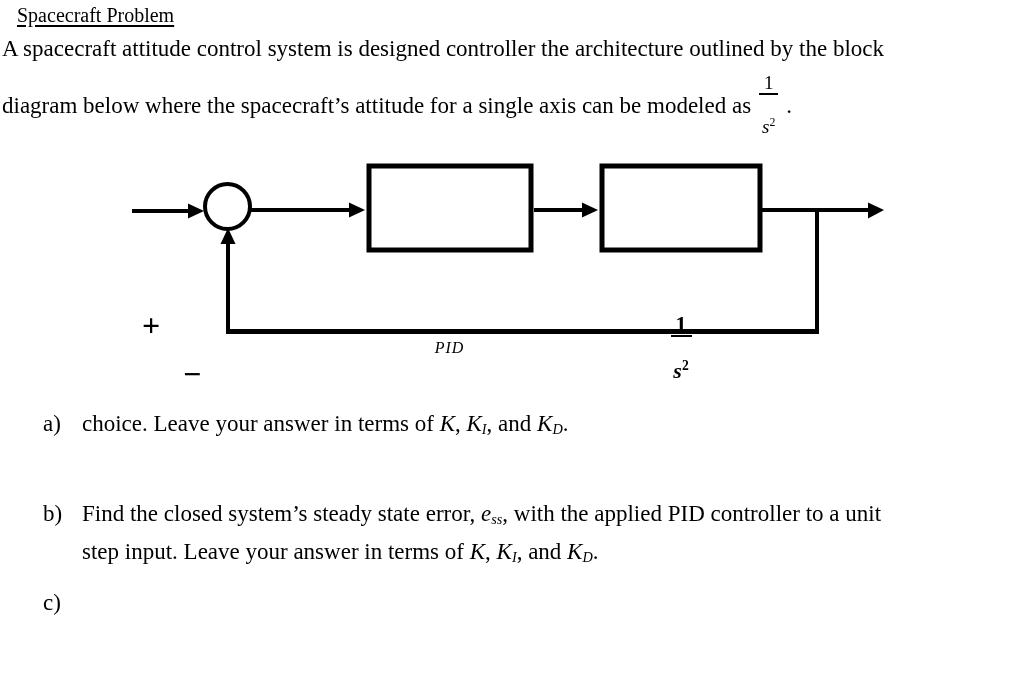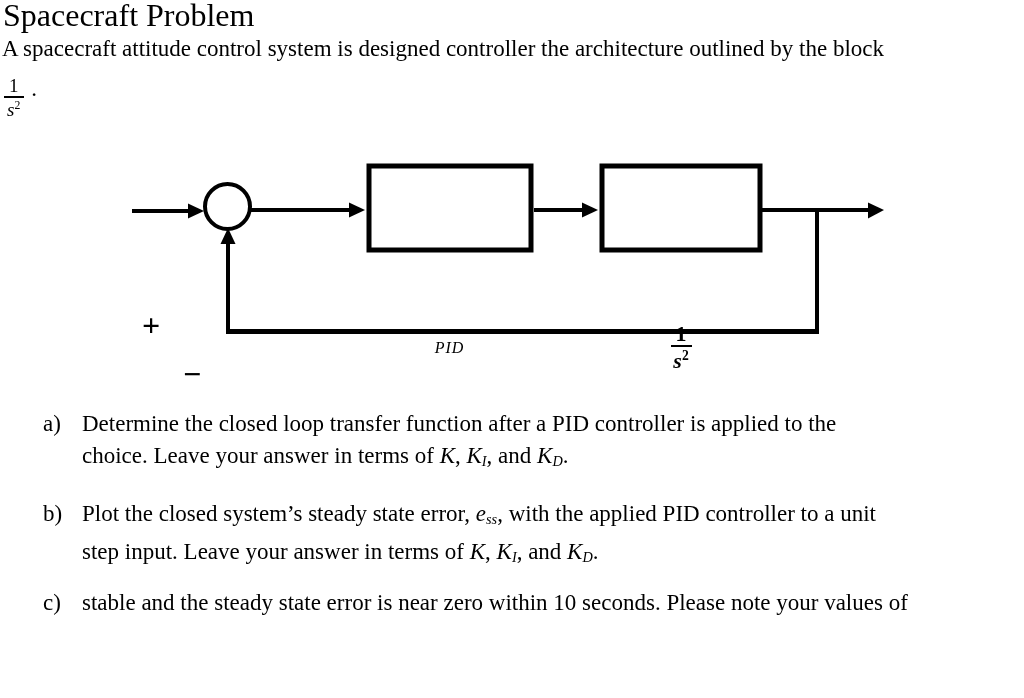--- a/index.html
+++ b/index.html
@@ -3,31 +3,31 @@
 <meta charset="utf-8">
 <style>
   html,body{margin:0;padding:0;}
   body{
     width:1024px;height:698px;background:#ffffff;color:#000000;
     font-family:"Liberation Serif", serif;
     position:relative;overflow:hidden;
   }
   .abs{position:absolute;}
   .doc-title{
-    left:3px;top:0px;font-size:32px;line-height:30px;
-    text-underline-offset:3px;white-space:nowrap;
+    left:17px;top:0px;font-size:20px;line-height:30px;
+    text-decoration:underline;text-underline-offset:3px;white-space:nowrap;
   }
   .intro-line{left:2px;font-size:23px;line-height:31px;white-space:nowrap;}
   #intro-line-1{top:33px;}
   #intro-line-2{top:73px;}
 
   
   .frac{display:inline-block;text-align:center;vertical-align:-1.05em;line-height:1.05;margin:0 2px;}
   .fnum{display:block;border-bottom:2px solid #000;padding:0 5px;}
-  .fden{display:block;padding-top:2px;}
+  .fden{display:block;padding-top:10px;margin-top:12px;}
   .fexp{font-size:0.62em;}
   .intro-line .frac{font-size:19px;}
 
   .it{font-style:italic;}
   .sb{font-size:0.62em;font-style:italic;vertical-align:-0.22em;letter-spacing:0;}
 
   
   #diagram{left:0;top:140px;width:1024px;height:235px;}
   #diagram svg{position:absolute;left:0;top:0;}
   .sign{font-weight:bold;line-height:34px;}
@@ -46,21 +46,21 @@
   #question-a{top:408px;}
   #question-b{top:498px;}
   #question-c{top:587px;}
 </style>
 </head>
 <body>
 
 <div class="abs doc-title">Spacecraft Problem</div>
 
 <div class="abs intro-line" id="intro-line-1"><span>A spacecraft attitude control system is designed controller the architecture outlined by the block</span></div>
-<div class="abs intro-line" id="intro-line-2"><span class="frac"><span class="fnum">1</span><span class="fden"><span class="it">s</span><sup class="fexp">2</sup></span></span><span> .</span></div>
+<div class="abs intro-line" id="intro-line-2"><span>diagram below where the spacecraft’s attitude for a single axis can be modeled as </span><span class="frac"><span class="fnum">1</span><span class="fden"><span class="it">s</span><sup class="fexp">2</sup></span></span><span> .</span></div>
 
 <div class="abs" id="diagram">
   <svg width="1024" height="235" viewBox="0 0 1024 235">
 
     <line x1="132" y1="71" x2="190" y2="71" stroke="#000" stroke-width="4"></line>
     <polygon points="204,71 188,63.5 188,78.5" fill="#000"></polygon>
 
     <circle cx="227.5" cy="66.5" r="22.5" fill="#fff" stroke="#000" stroke-width="4"></circle>
 
     <line x1="250" y1="70" x2="350" y2="70" stroke="#000" stroke-width="4"></line>
@@ -88,31 +88,29 @@
       <span class="frac">
         <span class="fnum">1</span>
         <span class="fden"><span class="it">s</span><sup class="fexp">2</sup></span>
       </span>
     </div>
 </div>
 
 <div class="abs question" id="question-a">
   <div class="q-label">a)</div>
   <div class="q-lines">
-    <div><span>Determine the closed loop transfer function after a PID controller is applied to the</span></div>
     <div><span>choice. Leave your answer in terms of </span><span class="it">K</span><span>, </span><span class="it">K</span><span class="it sb">I</span><span>, and </span><span class="it">K</span><span class="it sb">D</span><span>.</span></div>
   </div>
 </div>
 
 <div class="abs question" id="question-b">
   <div class="q-label">b)</div>
   <div class="q-lines">
-    <div><span>Plot the closed system’s steady state error, </span><span class="it">e</span><span class="it sb">ss</span><span>, with the applied PID controller to a unit</span></div>
+    <div><span>Find the closed system’s steady state error, </span><span class="it">e</span><span class="it sb">ss</span><span>, with the applied PID controller to a unit</span></div>
     <div><span>step input. Leave your answer in terms of </span><span class="it">K</span><span>, </span><span class="it">K</span><span class="it sb">I</span><span>, and </span><span class="it">K</span><span class="it sb">D</span><span>.</span></div>
   </div>
 </div>
 
 <div class="abs question" id="question-c">
   <div class="q-label">c)</div>
   <div class="q-lines">
-    <div><span>stable and the steady state error is near zero within 10 seconds. Please note your values of</span></div>
   </div>
 </div>
 
 </body></html>

